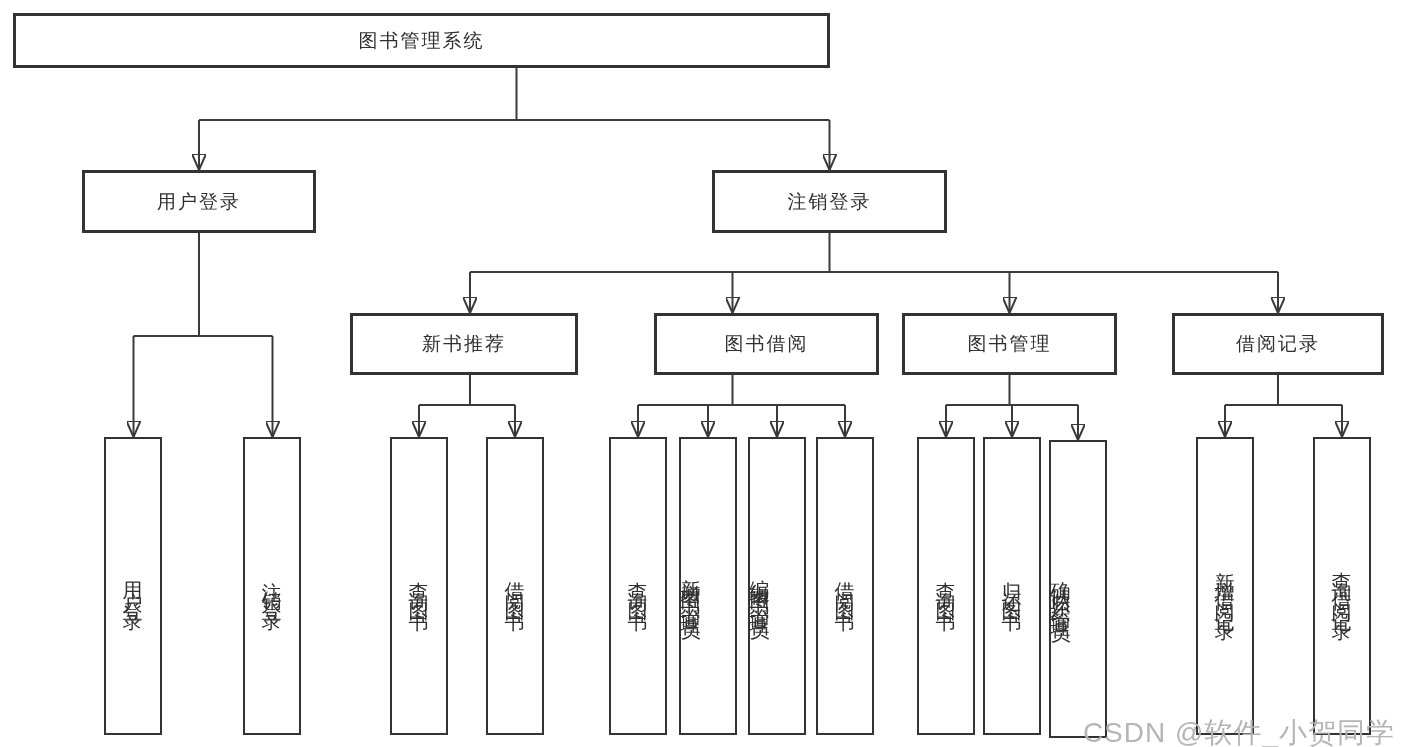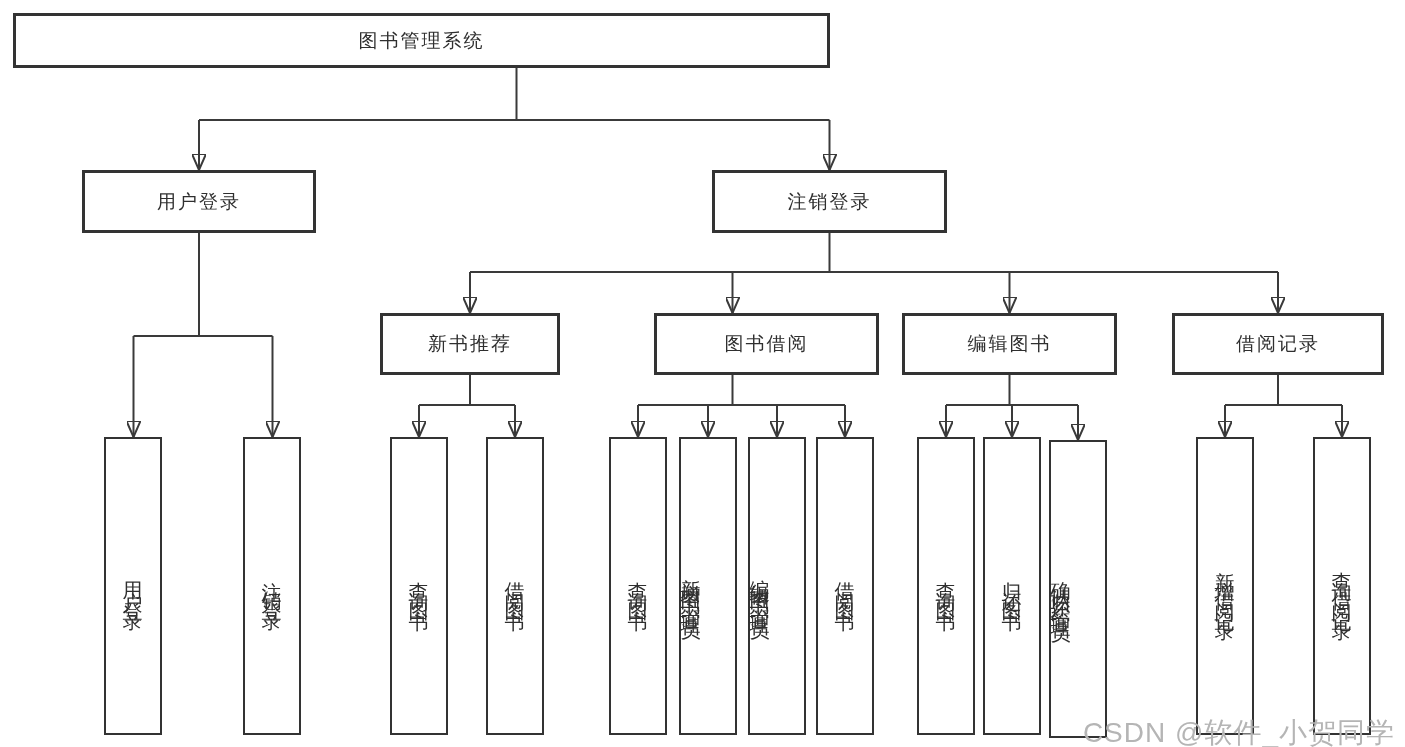--- a/index.html
+++ b/index.html
@@ -122,28 +122,28 @@
     <span>图书管理系统</span>
   </div>
 
   <div class="box hbox" style="left:82px; top:170px; width:234px; height:63px">
     <span>用户登录</span>
   </div>
   <div class="box hbox" style="left:712px; top:170px; width:235px; height:63px">
     <span>注销登录</span>
   </div>
 
-  <div class="box hbox" style="left:380px; top:313px; width:180px; height:62px">
+  <div class="box hbox" style="left:350px; top:313px; width:228px; height:62px">
     <span>新书推荐</span>
   </div>
   <div class="box hbox" style="left:654px; top:313px; width:225px; height:62px">
     <span>图书借阅</span>
   </div>
   <div class="box hbox" style="left:902px; top:313px; width:215px; height:62px">
-    <span>编辑图书</span>
+    <span>图书管理</span>
   </div>
   <div class="box hbox" style="left:1172px; top:313px; width:212px; height:62px">
     <span>借阅记录</span>
   </div>
 
   <div class="box vbox" style="left:104px">
     <span>用户登录</span>
   </div>
   <div class="box vbox" style="left:243px">
     <span>注销登录</span>

